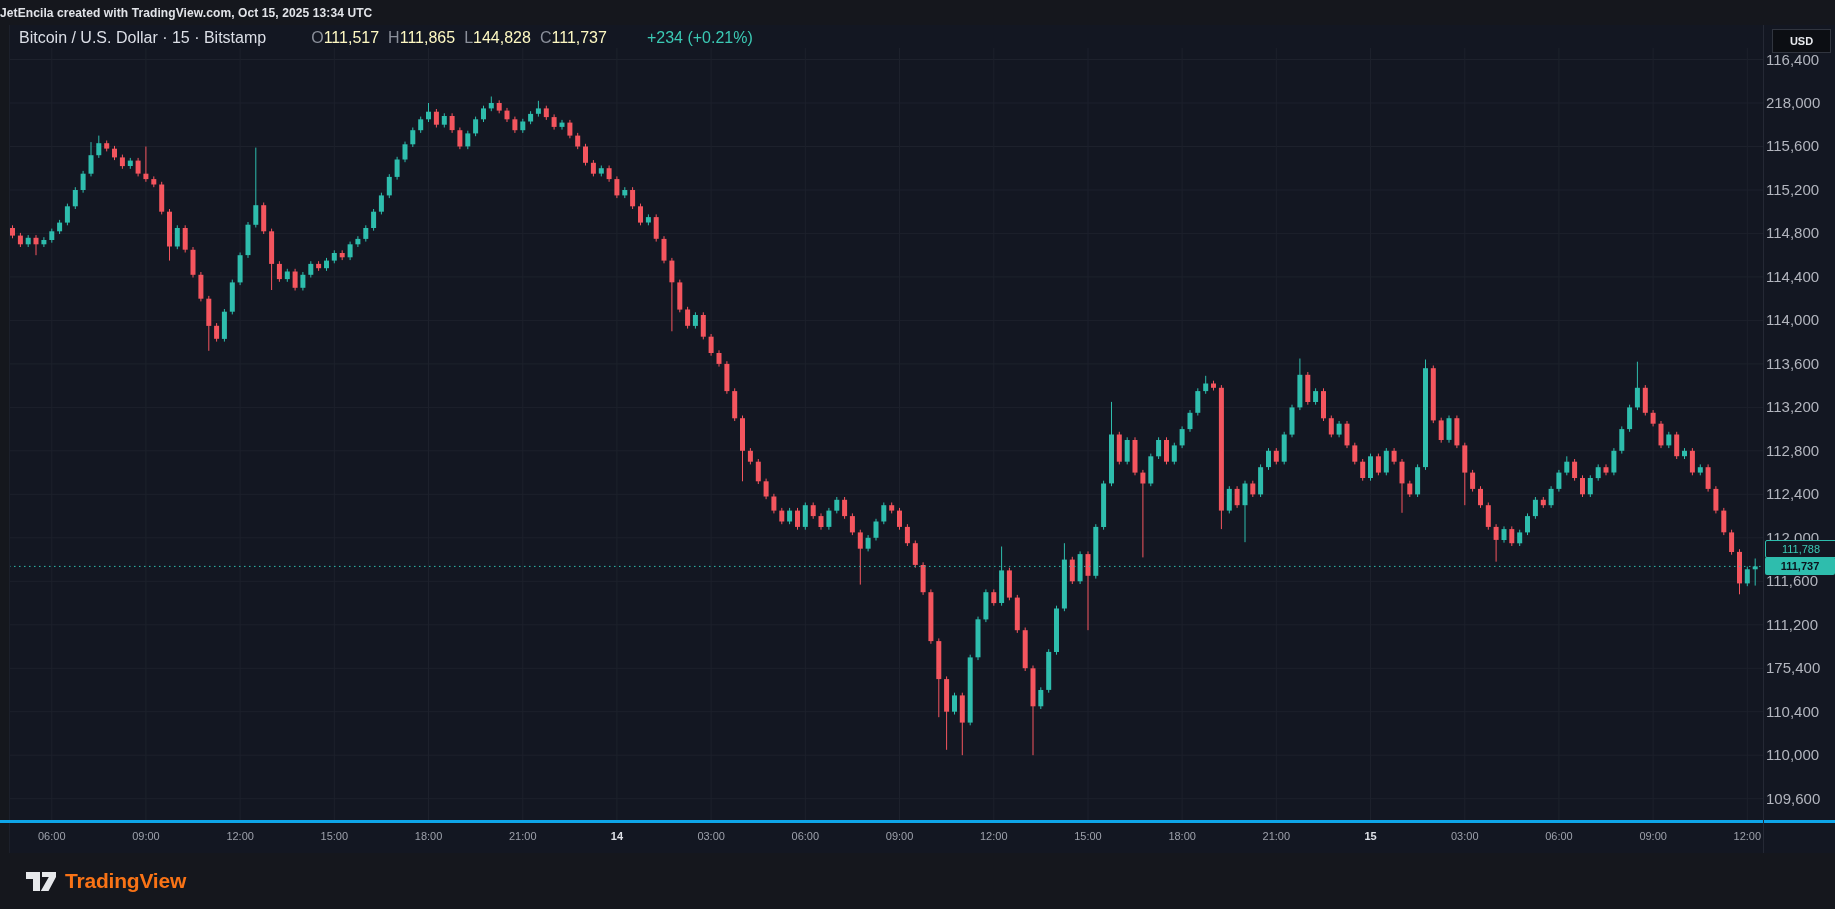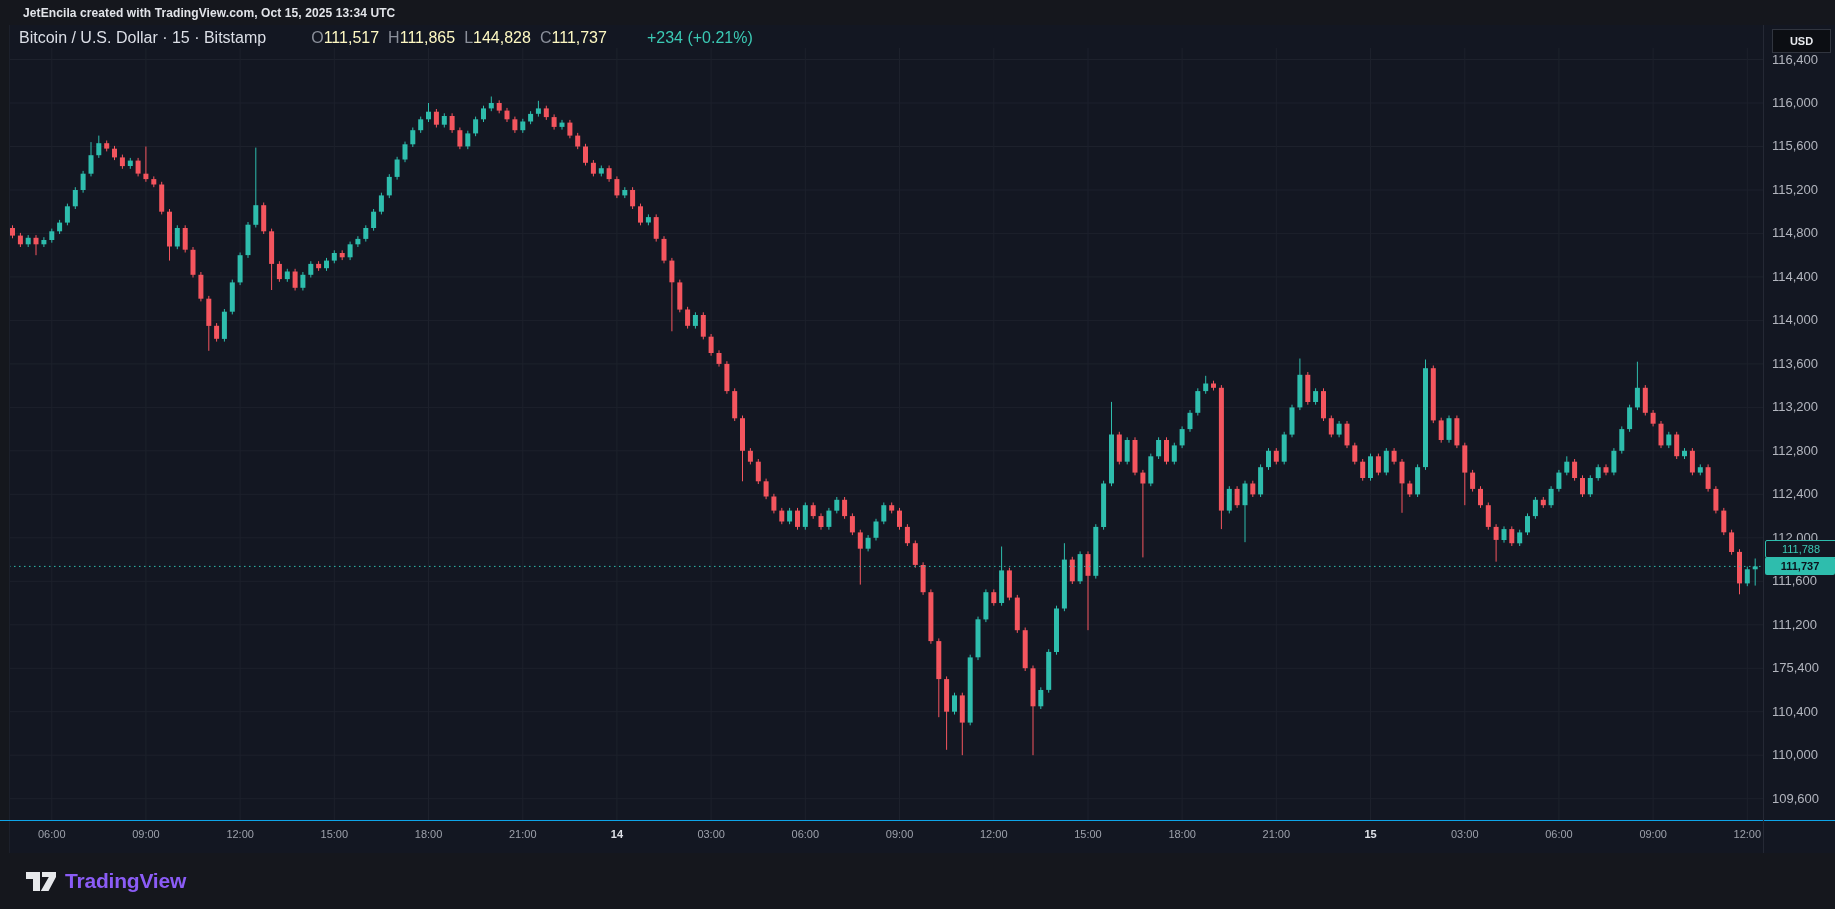--- a/index.html
+++ b/index.html
@@ -2,60 +2,60 @@
 <html><head>
 <meta charset="utf-8">
 <style>
   html,body{margin:0;padding:0;background:#15171d;}
   body{width:1835px;height:909px;position:relative;overflow:hidden;
        font-family:"Liberation Sans", sans-serif;-webkit-font-smoothing:antialiased;}
 
   
   .attr-bar{position:absolute;left:0;top:0;width:1835px;height:25px;background:#15171d;
             display:flex;align-items:center;}
-  .attr-bar span{margin-left:23px;font-size:12px;font-weight:bold;color:#e2e4e9;letter-spacing:.1px;}
+  .attr-bar span{font-size:12px;font-weight:bold;color:#e2e4e9;letter-spacing:.1px;}
 
   
   .chart-frame{position:absolute;left:0;top:25px;width:1835px;height:828px;background:#131722;}
   .left-margin{position:absolute;left:0;top:0;width:9px;height:828px;background:#15171d;border-right:1px solid #1c202b;}
   svg.plot{position:absolute;left:0;top:0;width:1835px;height:828px;display:block;}
 
   
   .pane-header{position:absolute;left:19px;top:3px;height:20px;display:flex;align-items:center;
                font-size:16px;color:#d9dde6;white-space:pre;z-index:5;gap:31px;}
   .pane-header .sym{font-weight:400;color:#dcdfe7;}
   .pane-header .ohlc{margin-left:14px;display:flex;}
   .pane-header .seg{margin-right:9px;}
   .pane-header .lt{color:#8b909b;}
   .pane-header .val{color:#fef9c3;}
   .pane-header .chg{color:#3bc9b4;}
 
   
   .price-axis{position:absolute;left:1763px;top:0;width:72px;height:828px;border-left:1px solid #252935;z-index:4;}
-  .price-axis .tick{position:absolute;left:8px;font-size:13px;color:#b2b5be;line-height:14px;}
+  .price-axis .tick{position:absolute;left:2px;font-size:15px;color:#b2b5be;line-height:14px;}
   .usd-btn{position:absolute;top:4px;left:8px;width:57px;height:22px;background:#0c0e13;border:1px solid #31353f;
            border-radius:0;color:#e8eaee;font-size:11px;font-weight:bold;display:flex;align-items:center;
            justify-content:center;z-index:6;}
   .px-box{position:absolute;left:1px;width:70px;display:flex;align-items:center;justify-content:center;
           font-size:11px;font-weight:bold;border-radius:2px;z-index:5;}
   .px-box.last{height:18px;}
   .px-box.stacked{height:16px;background:#131722;font-weight:400;}
 
   
-  .time-axis{position:absolute;left:0;top:795px;width:1835px;height:33px;border-top:1px solid #0ea5e9;z-index:3;}
+  .time-axis{position:absolute;left:0;top:795px;width:1835px;height:33px;border-top:3px solid #0ea5e9;z-index:3;}
   .time-axis .t{position:absolute;top:7px;width:64px;margin-left:-32px;text-align:center;
                 font-size:11px;color:#9da1ab;}
   .time-axis .t.emph{color:#dfe2e8;font-weight:bold;}
 
   
   .bottom-bar{position:absolute;left:0;top:853px;width:1835px;height:56px;background:#15171d;
               display:flex;align-items:center;}
   .tv-logo{display:flex;align-items:center;margin-left:26px;}
   .tv-logo svg{display:block;}
-  .tv-logo .word{margin-left:9px;font-size:21px;font-weight:bold;color:#8b5cf6;letter-spacing:-0.2px;}
+  .tv-logo .word{margin-left:9px;font-size:21px;font-weight:bold;color:#f97316;letter-spacing:-0.2px;}
 </style>
 </head>
 <body>
 
 <div class="attr-bar">
   <span>JetEncila created with TradingView.com, Oct 15, 2025 13:34 UTC</span>
 </div>
 
 <div class="chart-frame">
   <svg class="plot" id="plot">
@@ -552,21 +552,21 @@
     <span class="sym">Bitcoin / U.S. Dollar · 15 · Bitstamp</span>
     <span class="ohlc" id="ohlc"><span class="seg"><span class="lt">O</span><span class="val">111,517</span></span><span class="seg"><span class="lt">H</span><span class="val">111,865</span></span><span class="seg"><span class="lt">L</span><span class="val">144,828</span></span><span class="seg"><span class="lt">C</span><span class="val">111,737</span></span></span>
     <span class="chg">+234 (+0.21%)</span>
   </div>
 
   <div class="price-axis" id="price-axis">
     <div class="usd-btn">USD</div>
     <div class="px-box stacked" id="stacked-box" style="top: 515.399px; border: 1px solid rgb(46, 189, 173); color: rgb(59, 201, 180);">111,788</div>
     <div class="px-box last" id="last-box" style="top: 532.399px; background: rgb(46, 189, 173); color: rgb(11, 18, 28);">111,737</div>
   <div class="tick" style="top: 27.5224px;">116,400</div>
-      <div class="tick" style="top: 71.0031px;">116,000</div>
+      <div class="tick" style="top: 71.0031px;">218,000</div>
       <div class="tick" style="top: 114.484px;">115,600</div>
       <div class="tick" style="top: 157.965px;">115,200</div>
       <div class="tick" style="top: 201.445px;">114,800</div>
       <div class="tick" style="top: 244.926px;">114,400</div>
       <div class="tick" style="top: 288.407px;">114,000</div>
       <div class="tick" style="top: 331.887px;">113,600</div>
       <div class="tick" style="top: 375.368px;">113,200</div>
       <div class="tick" style="top: 418.849px; text-align: center;">112,800</div>
       <div class="tick" style="top: 462.329px;">112,400</div>
       <div class="tick" style="top: 505.81px;">112,000</div>

